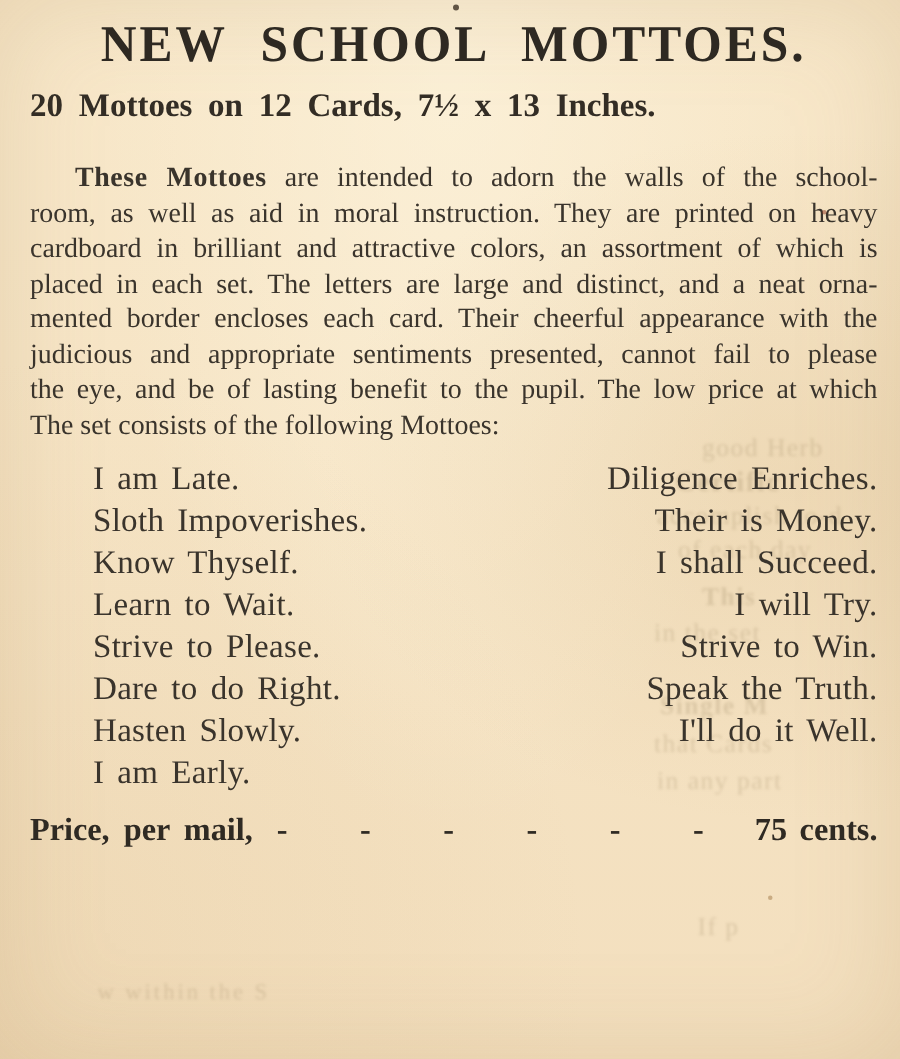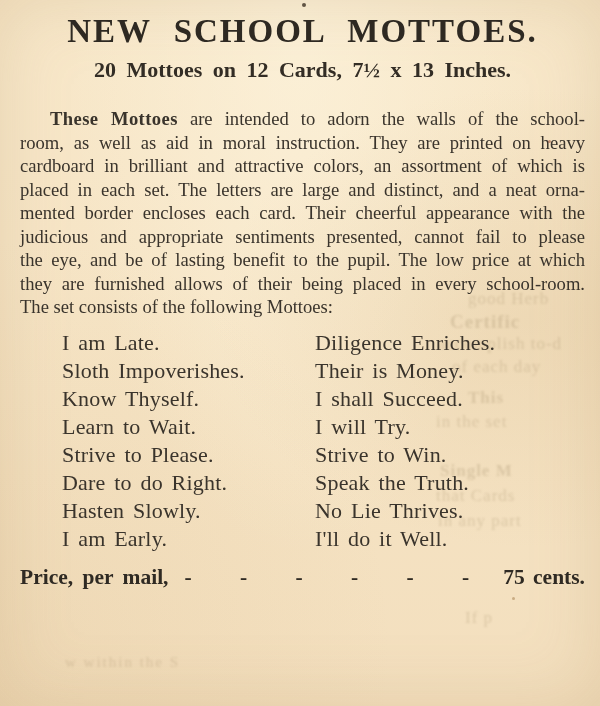--- a/index.html
+++ b/index.html
@@ -28,21 +28,20 @@
     text-align: center;
     font-size: 33px; line-height: 40px;
     font-weight: bold;
     letter-spacing: 2px;
     word-spacing: 12px;
     color: #2e2922;
     transform: scaleY(1.04);
   }
   .subtitle {
     margin: 7px 0 0 0;
-    text-align: center;
     font-size: 22px; line-height: 26px;
     font-weight: bold;
     word-spacing: 5px;
     color: #332d25;
   }
   .para { margin-top: 24px; position: relative; z-index: 2; }
   .pline {
     font-size: 18.6px;
     line-height: 23.5px;
     white-space: normal;
@@ -50,21 +49,21 @@
   }
   .pline.j { text-align: justify; text-align-last: justify; }
   .pline.indent { text-indent: 30px; }
   .pline b { letter-spacing: 0.4px; }
   .cols {
     display: flex;
     margin: 10px 0 0 42px;
     position: relative; z-index: 2;
   }
   .col-left { width: 253px; }
-  .col-right { flex: 1; }
+  .col-right { flex: 1; text-align: right; }
   ul.motto-list { list-style: none; margin: 0; padding: 0; }
   ul.motto-list li {
     font-size: 22px; line-height: 28px;
     word-spacing: 3px; letter-spacing: 0.2px;
     color: #3a342c;
   }
   .long-list { margin: 12px 0 0 98px; position: relative; z-index: 2; }
   .long-list div {
     font-size: 22px; line-height: 28px;
     word-spacing: 3px; letter-spacing: 0.2px;
@@ -127,21 +126,20 @@
   <h2 class="subtitle">20 Mottoes on 12 Cards, 7½ x 13 Inches.</h2>
 
   <div class="para">
     <div class="pline j indent"><b>These Mottoes</b><span> are intended to adorn the walls of the school-</span></div>
     <div class="pline j">room, as well as aid in moral instruction.  They are printed on heavy</div>
     <div class="pline j">cardboard in brilliant and attractive colors, an assortment of which is</div>
     <div class="pline j">placed in each set.  The letters are large and distinct, and a neat orna-</div>
     <div class="pline j">mented border encloses each card.  Their cheerful appearance with the</div>
     <div class="pline j">judicious and appropriate sentiments presented, cannot fail to please</div>
     <div class="pline j">the eye, and be of lasting benefit to the pupil.  The low price at which</div>
-    <div class="pline j">they are furnished allows of their being placed in every school-room.</div>
     <div class="pline">The set consists of the following Mottoes:</div>
   </div>
 
   <div class="cols">
     <div class="col-left">
       <ul class="motto-list">
         <li>I am Late.</li>
         <li>Sloth Impoverishes.</li>
         <li>Know Thyself.</li>
         <li>Learn to Wait.</li>
@@ -152,21 +150,20 @@
       </ul>
     </div>
     <div class="col-right">
       <ul class="motto-list">
         <li>Diligence Enriches.</li>
         <li>Their is Money.</li>
         <li>I shall Succeed.</li>
         <li>I will Try.</li>
         <li>Strive to Win.</li>
         <li>Speak the Truth.</li>
-        <li>No Lie Thrives.</li>
         <li>I'll do it Well.</li>
       </ul>
     </div>
   </div>
 
 
   <div class="price-row">
     <span class="price-label">Price, per mail,</span>
     <span class="price-dashes">
       <span>-</span>

